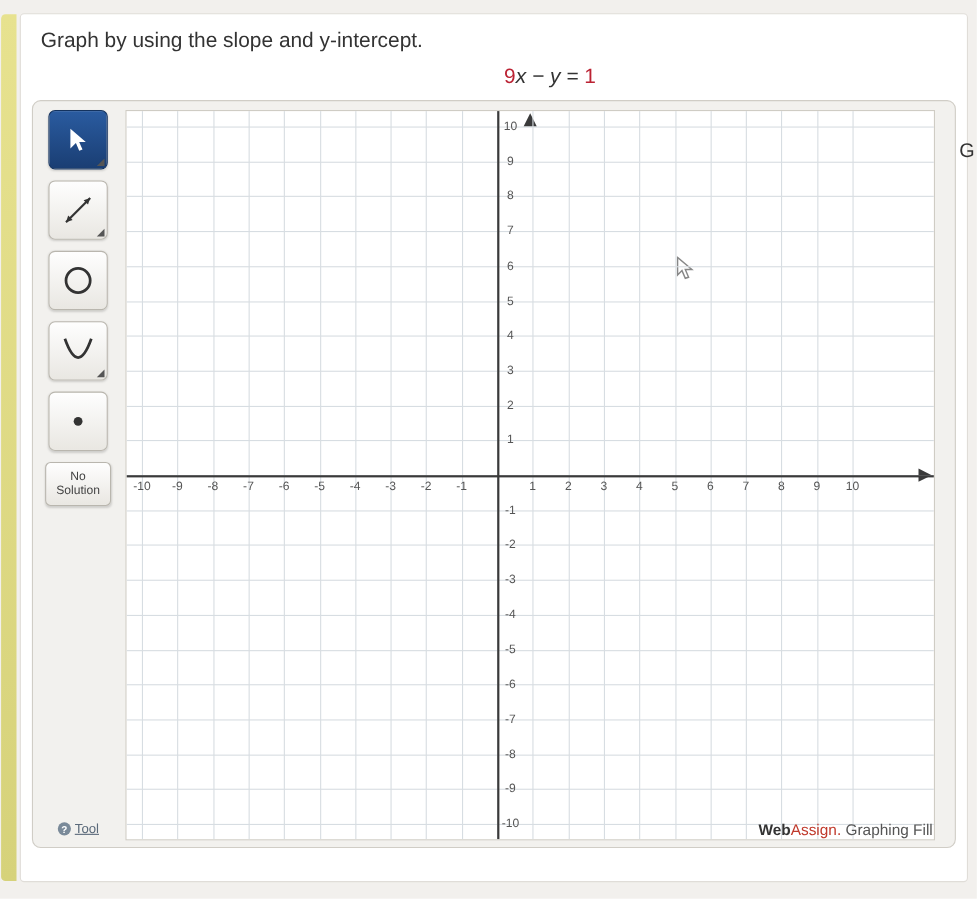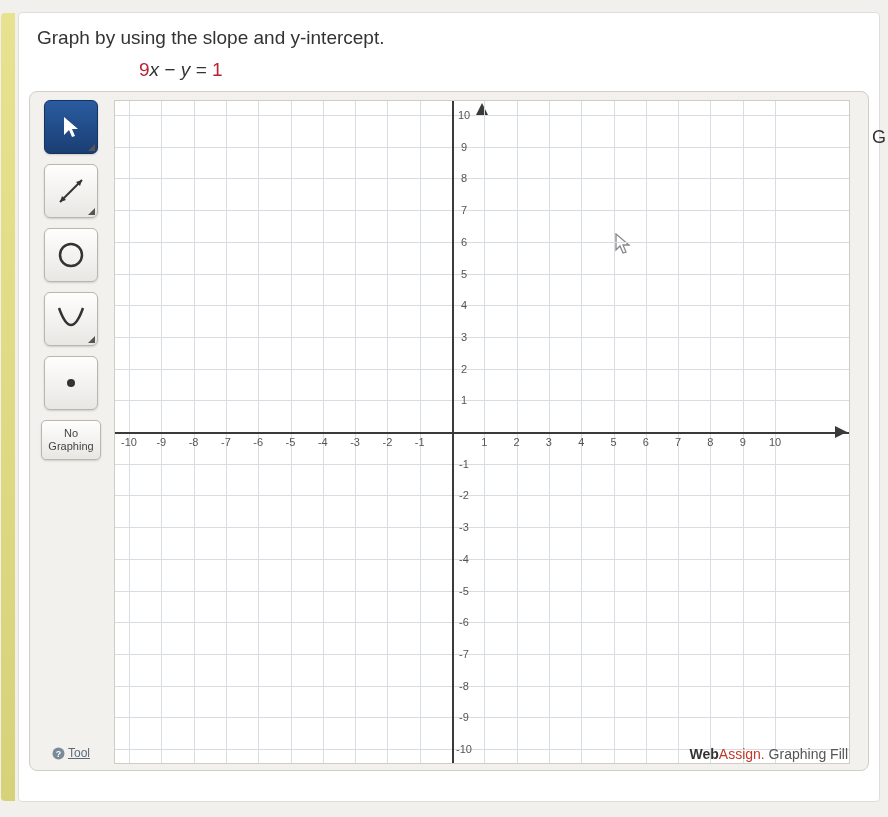--- a/index.html
+++ b/index.html
@@ -30,20 +30,21 @@
   .instruction {
     font-size: 19px;
     color: #333;
     margin: 0 0 10px 18px;
   }
   .equation {
     font-size: 19px;
     color: #333;
     margin: 0 18px 10px 120px;
     font-style: italic;
+    text-align: center;
   }
   .equation .num { color: #b23; font-style: normal; }
 
   .tool-frame {
     margin: 0 10px 0 10px;
     background: #f2f1ee;
     border: 1px solid #d0cdc6;
     border-radius: 8px;
     padding: 8px 8px 6px 8px;
     position: relative;
@@ -220,21 +221,21 @@
       <div class="tool-btn-wrap">
         <div class="tool-btn">
           <svg width="34" height="34" viewBox="0 0 34 34">
             <circle cx="17" cy="17" r="4" fill="#333"></circle>
           </svg>
         </div>
       </div>
 
       <div class="no-sol">
         <span style="white-space:pre-line">No
-Graphing</span>
+Solution</span>
       </div>
 
       <div class="help-link">
         <svg width="13" height="13" viewBox="0 0 13 13">
           <circle cx="6.5" cy="6.5" r="6" fill="#7a8a99"></circle>
           <text x="6.5" y="10" text-anchor="middle" font-size="9" fill="#fff" font-weight="bold">?</text>
         </svg>
         <span>Tool</span>
       </div>
     </div>

